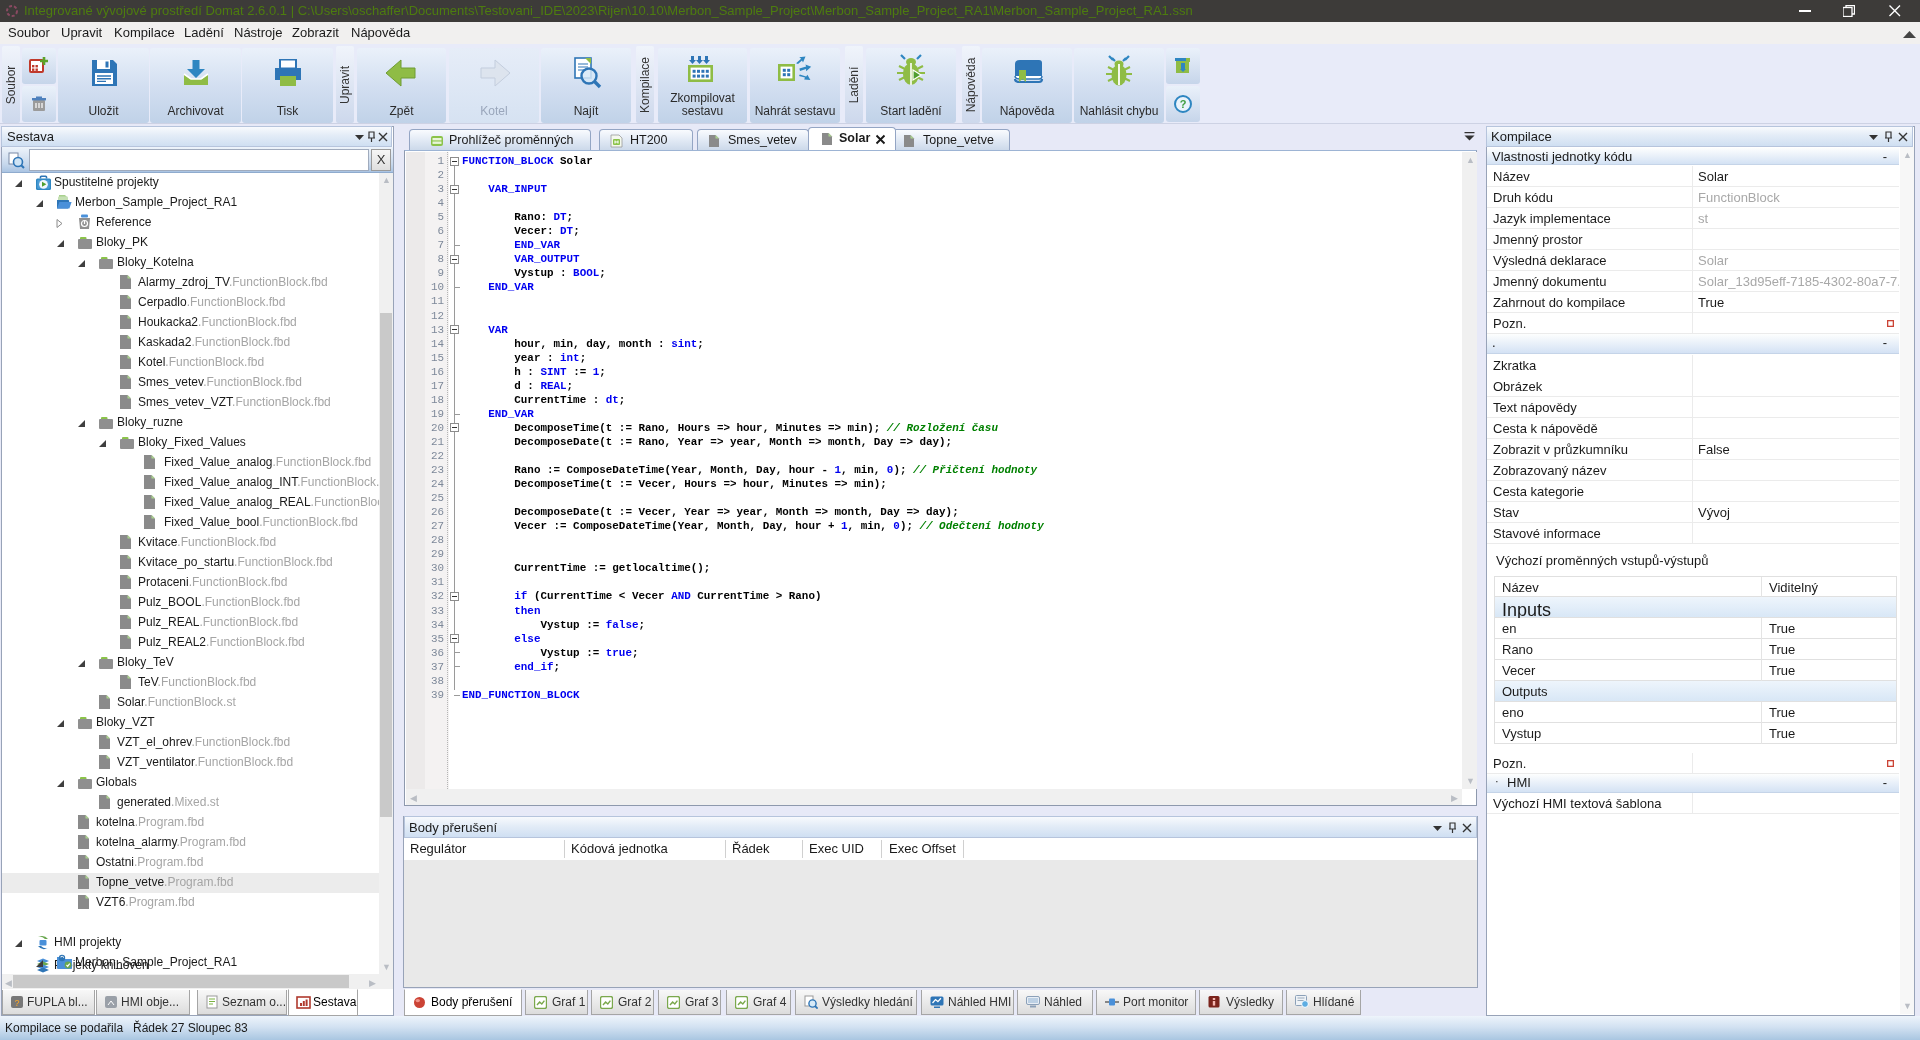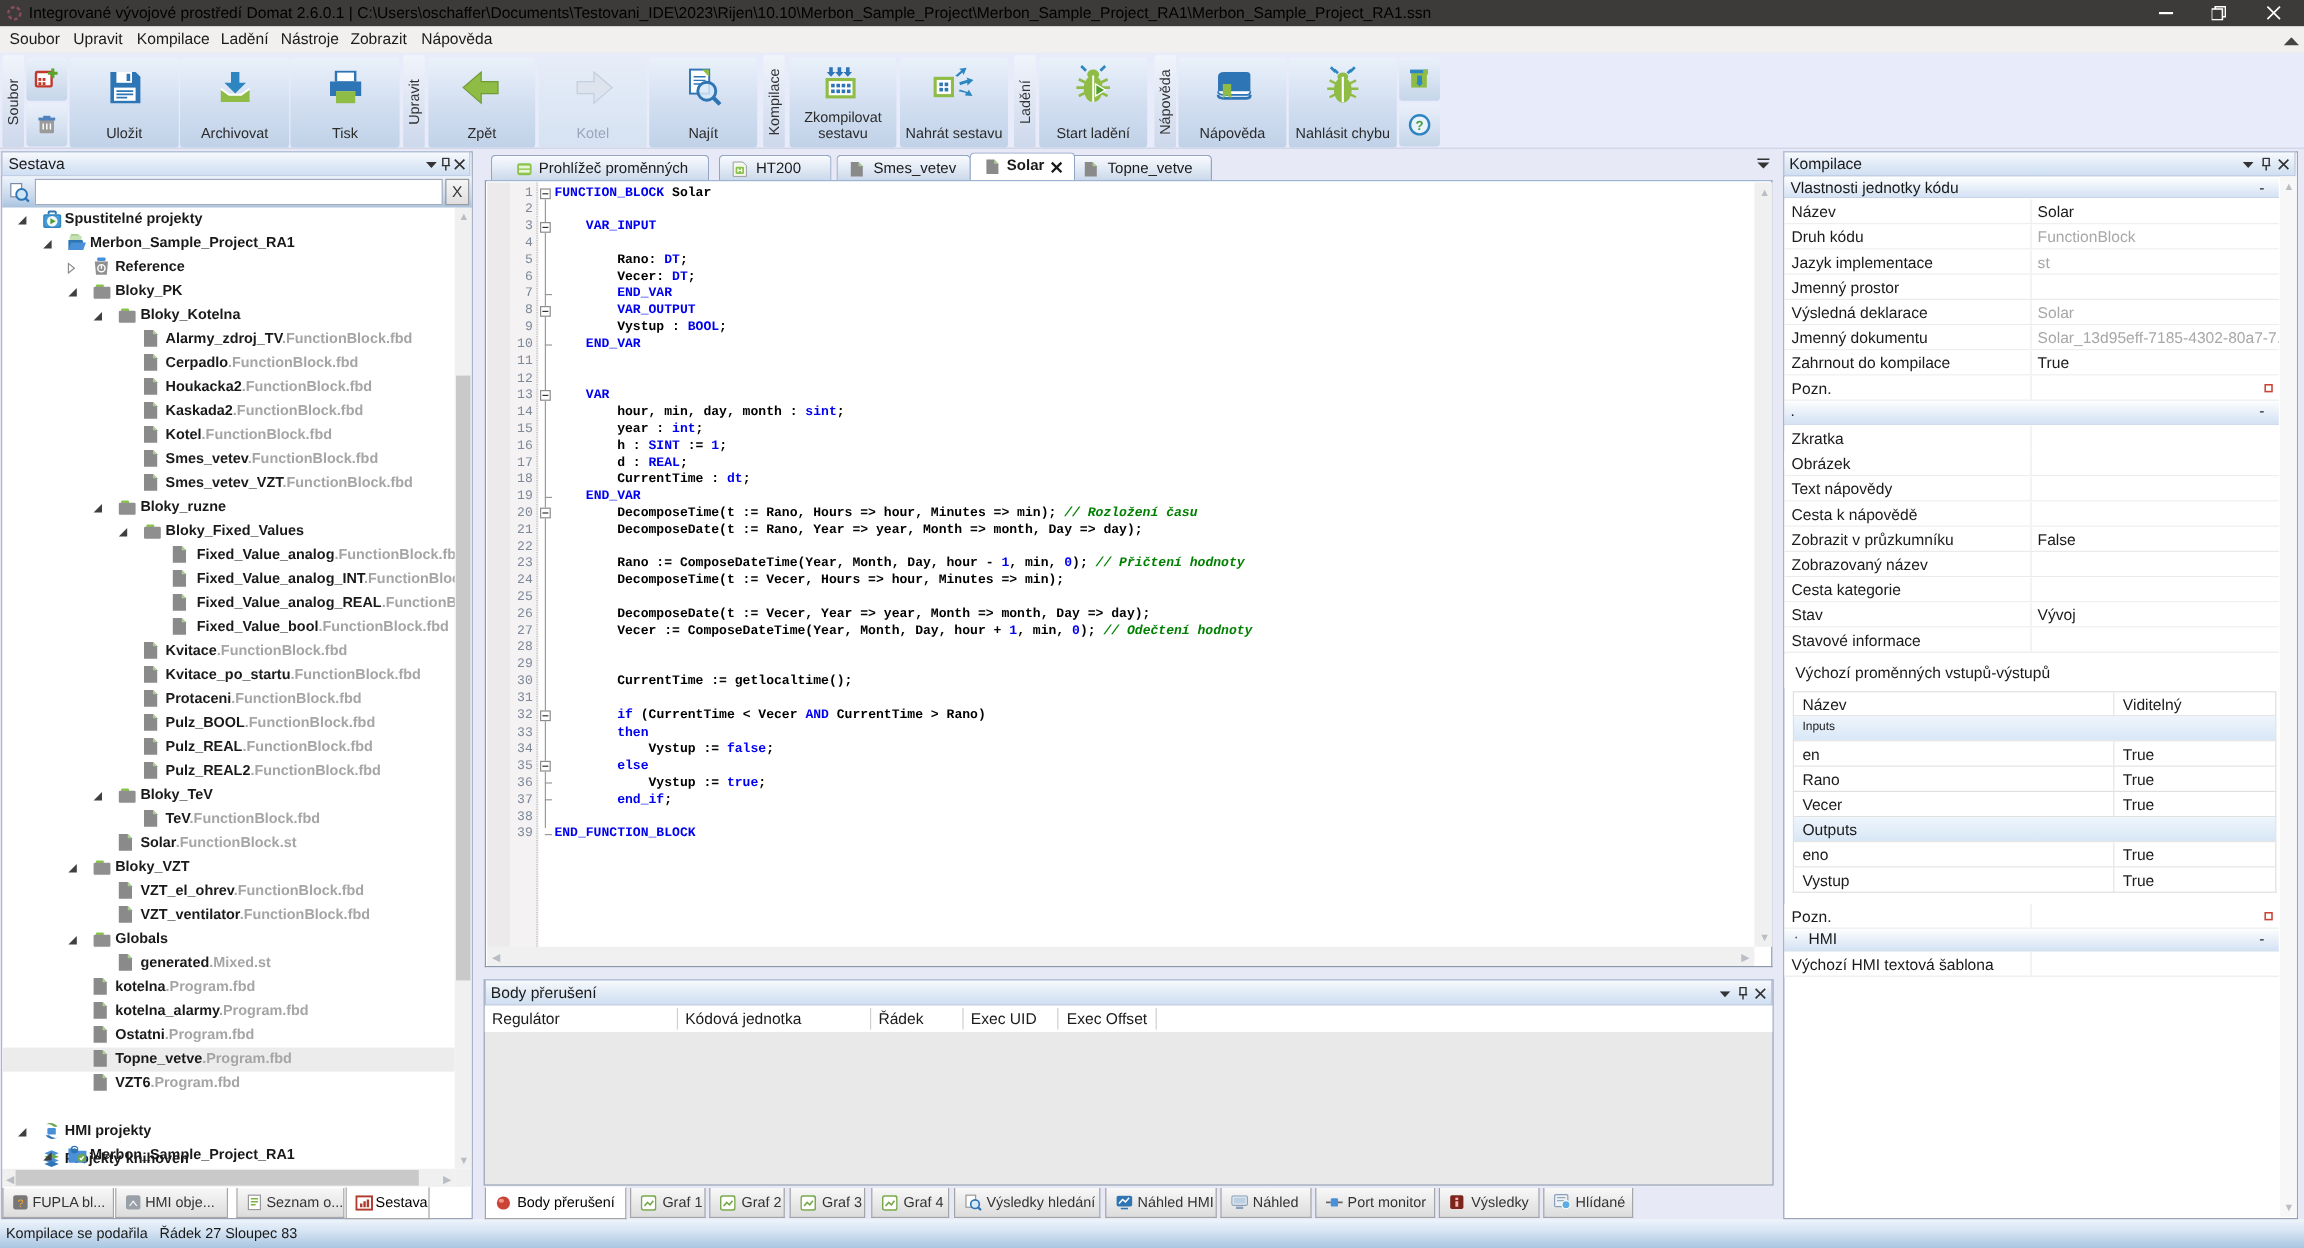--- a/index.html
+++ b/index.html
@@ -1,41 +1,41 @@
 <!DOCTYPE html>
 <html><head>
 <meta charset="utf-8">
 <style>
 * { margin:0; padding:0; box-sizing:border-box; }
 html,body { width:1920px; height:1040px; overflow:hidden; }
 body { font-family:"Liberation Sans", sans-serif; position:relative; background:#e7e9f7; }
 .abs { position:absolute; }
 
 #titlebar { left:0; top:0; width:1920px; height:22px; background:#3d3b39; color:#fff; }
-#titletext { left:24px; top:3px; font-size:13px; color:#000000; white-space:nowrap; }
+#titletext { left:24px; top:3px; font-size:13px; color:#4d7c0f; white-space:nowrap; }
 
 #menubar { left:0; top:22px; width:1920px; height:22px; background:#f1f0ef; color:#1a1a1a; font-size:13px; }
 #menubar span { position:absolute; top:3px; }
 
 #toolbar { left:0; top:44px; width:1920px; height:80px; background:#e8ebf9; border-bottom:1px solid #cdd2e4; }
 .tbgroup { position:absolute; top:46px; height:77px; }
 .tblabel { position:absolute; left:0; top:0; width:18px; height:77px; background:linear-gradient(180deg,#f0f4fb,#cdd8ec); border-radius:2px; }
 .tblabel span { position:absolute; left:50%; top:50%; transform:translate(-50%,-50%) rotate(-90deg); font-size:12px; color:#333; white-space:nowrap; }
 .tbbtn { position:absolute; top:2px; height:75px; background:linear-gradient(180deg,#eaf1fa 0%,#d3dff1 50%,#c0d2e8 100%); border-radius:3px; }
 .tbbtn .cap { position:absolute; left:0; right:0; bottom:5px; text-align:center; font-size:12px; color:#2b2b2b; line-height:13px;}
 .tbbtn svg, .tbsm svg { position:absolute; left:50%; transform:translateX(-50%); }
 .tbsm { position:absolute; width:34px; height:36px; background:linear-gradient(180deg,#eaf1fa,#c6d5ea); border-radius:3px; }
 .tbsm svg { top:50%; transform:translate(-50%,-50%); }
 
 .panelhdr { background:linear-gradient(180deg,#f8fafd 0%,#e3ecf7 45%,#cfdff2 100%); border:1px solid #b6c4dc; font-size:13px; color:#1a1a1a; }
 
 #leftpanel { left:1px; top:126px; width:393px; height:890px; background:#fff; border:1px solid #98a3b8; }
 #lp-hdr { left:0px; top:0px; width:391px; height:21px; }
 #lp-search { left:0px; top:21px; width:391px; height:26px; background:linear-gradient(180deg,#eef4fb 0%,#c6d7ec 70%,#aac4e2 100%); border-bottom:1px solid #8fabce; }
-#lp-tree { left:0px; top:47px; width:377px; height:801px; background:#fff; overflow:hidden;font-weight:bold; }
+#lp-tree { left:0px; top:47px; width:377px; height:801px; background:#fff; overflow:hidden; }
 .trow { position:absolute; left:0; height:20px; width:377px; font-size:12px; color:#1a1a1a; white-space:nowrap; }
 .trow .sfx { color:#a5a5a5; }
 .trow .lbl { position:absolute; top:2px; }
 .trow svg { position:absolute; top:2px; }
 #lp-hscroll { left:0px; top:848px; width:377px; height:15px; background:#f0f0f0; }
 #lp-vscroll { left:377px; top:47px; width:14px; height:801px; background:#f0f0f0; }
 
 .dtab { position:absolute; top:0; height:25px; white-space:nowrap; overflow:hidden; background:linear-gradient(180deg,#f8f8f8,#dcdcdc); border:1px solid #a5a5a5; border-top:none; font-size:12px; color:#333; }
 .dtab.active { background:#fff; border-top:1px solid #fff; height:26px; top:0; z-index:3; color:#000; }
 .dtab svg { position:absolute; left:7px; top:5px; }
@@ -1061,21 +1061,21 @@
     <span class="pv"></span>
   </div>
 <div class="abs" style="left:1487px;top:545px;width:412px;height:28px;background:#fff;font-size:13px;color:#1a1a1a">
     <span style="position:absolute;left:9px;top:8px">Výchozí proměnných vstupů-výstupů</span>
   </div>
 <div class="abs" style="left:1494px;top:576px;width:403px;height:21px;background:#fff;border:1px solid #e0e0e0;font-size:13px;color:#1a1a1a">
     <span style="position:absolute;left:7px;top:3px">Název</span>
     <div style="position:absolute;left:266px;top:0;height:21px;width:1px;background:#e4e4e4"></div>
     <span style="position:absolute;left:274px;top:3px">Viditelný</span>
   </div>
-<div class="abs" style="left:1494px;top:597px;width:403px;height:21px;background:linear-gradient(180deg,#eef5fc,#d8e7f6);border:1px solid #e0e0e0;border-top:none;font-size:10px;color:#1a1a1a">
+<div class="abs" style="left:1494px;top:597px;width:403px;height:21px;background:linear-gradient(180deg,#eef5fc,#d8e7f6);border:1px solid #e0e0e0;border-top:none;font-size:18px;color:#1a1a1a">
     <span style="position:absolute;left:7px;top:3px">Inputs</span>
   </div>
 <div class="abs" style="left:1494px;top:618px;width:403px;height:21px;background:#fff;border:1px solid #e0e0e0;border-top:none;font-size:13px;color:#1a1a1a">
     <span style="position:absolute;left:7px;top:3px">en</span>
     <div style="position:absolute;left:266px;top:0;height:21px;width:1px;background:#e4e4e4"></div>
     <span style="position:absolute;left:274px;top:3px">True</span>
   </div>
 <div class="abs" style="left:1494px;top:639px;width:403px;height:21px;background:#fff;border:1px solid #e0e0e0;border-top:none;font-size:13px;color:#1a1a1a">
     <span style="position:absolute;left:7px;top:3px">Rano</span>
     <div style="position:absolute;left:266px;top:0;height:21px;width:1px;background:#e4e4e4"></div>

